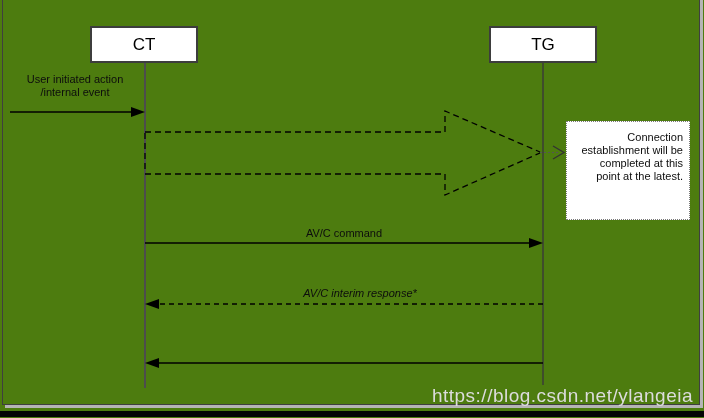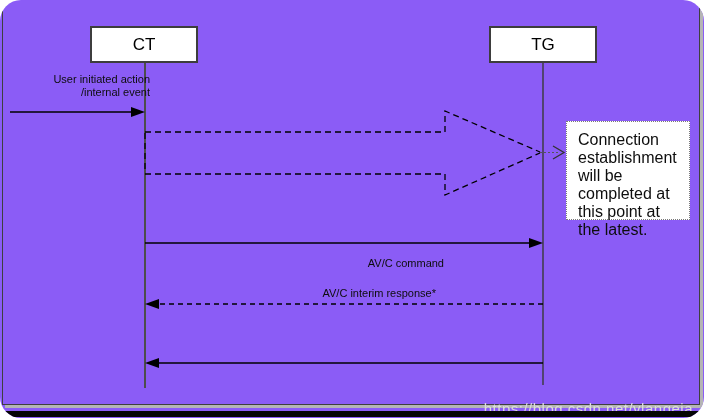--- a/index.html
+++ b/index.html
@@ -1,24 +1,23 @@
 <!DOCTYPE html>
 <html><head>
 <meta charset="utf-8">
 <style>
   html, body { margin: 0; padding: 0; background: #ffffff; }
   .stage {
     position: relative;
     width: 704px;
     height: 418px;
-    background: #8b5cf6;
+    background: #4d7c0f;
     overflow: hidden;
     font-family: "Liberation Sans", sans-serif;
     color: #111111;
-    border-radius: 21px;
   }
   .frame {
     position: absolute;
     left: 2px;
     top: -8px;
     width: 696px;
     height: 411px;
     border: 1px solid #3f3f3f;
     box-shadow: 3px 3px 0 #b5b5b5;
     background: transparent;
@@ -45,49 +44,49 @@
     font-size: 17px;
     color: #000000;
   }
   .actor-ct { left: 90px; }
   .actor-tg { left: 489px; align-items: center; }
   svg.lines { position: absolute; left: 0; top: 0; }
   .label {
     position: absolute;
     font-size: 11px;
     line-height: 12.5px;
-    text-align: right;
+    text-align: center;
     color: #0d0d0d;
     white-space: pre-line;
   }
   .trigger-label { left: 0px; top: 73px; width: 150px; }
   .conn-label    { left: 250px; top: 142px; width: 200px; }
-  .cmd-label     { left: 244px; top: 227px; width: 200px; margin-top: 30px; }
-  .interim-label { left: 236px; top: 287px; width: 200px; }
+  .cmd-label     { left: 244px; top: 227px; width: 200px; }
+  .interim-label { left: 260px; top: 287px; width: 200px; font-style: italic; }
   .resp-label    { left: 244px; top: 347px; width: 200px; }
   .note-box {
     position: absolute;
     left: 566px;
     top: 121px;
     width: 124px;
     height: 99px;
     box-sizing: border-box;
     border: 1px dotted #7a7a7a;
     background: #ffffff;
     padding: 9px 6px 6px 11px;
-    font-size: 16px;
-    line-height: 18px;
-    text-align: left;
+    font-size: 11px;
+    line-height: 13px;
+    text-align: right;
     color: #0d0d0d;
   }
   .watermark {
     position: absolute;
-    top: 400px;
+    top: 385px;
     right: 11px;
-    font-size: 15px;
+    font-size: 19px;
     letter-spacing: 0.5px;
     color: #dcdcdc;
     white-space: nowrap;
   }
 </style>
 </head>
 <body>
 
 <div class="stage">
 

